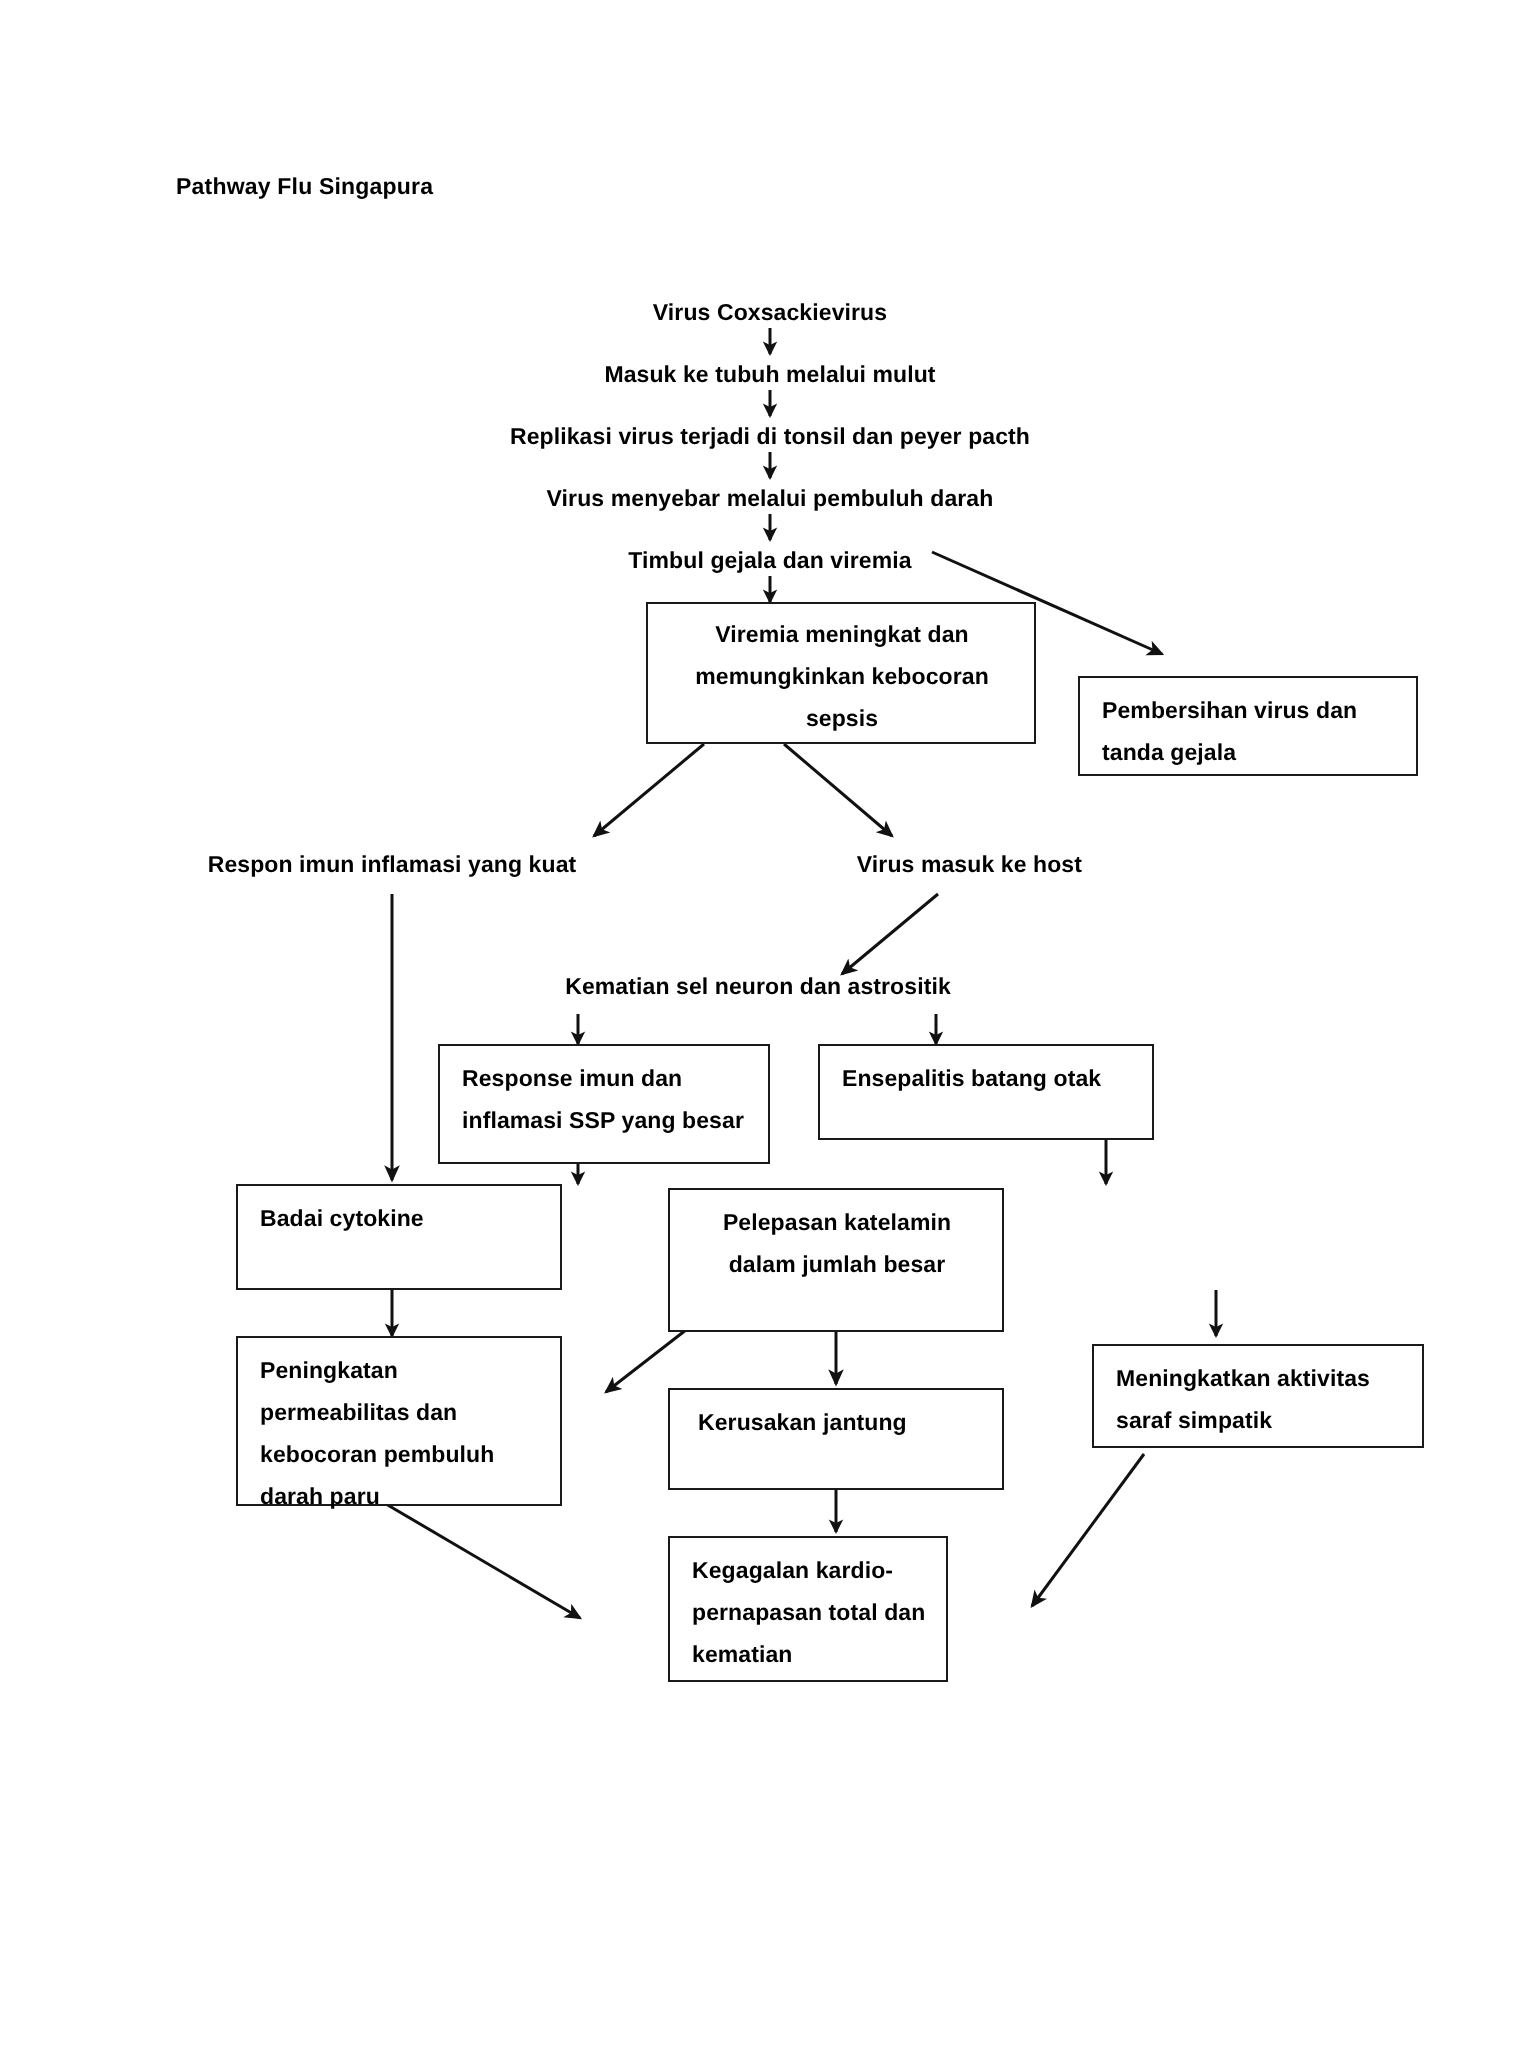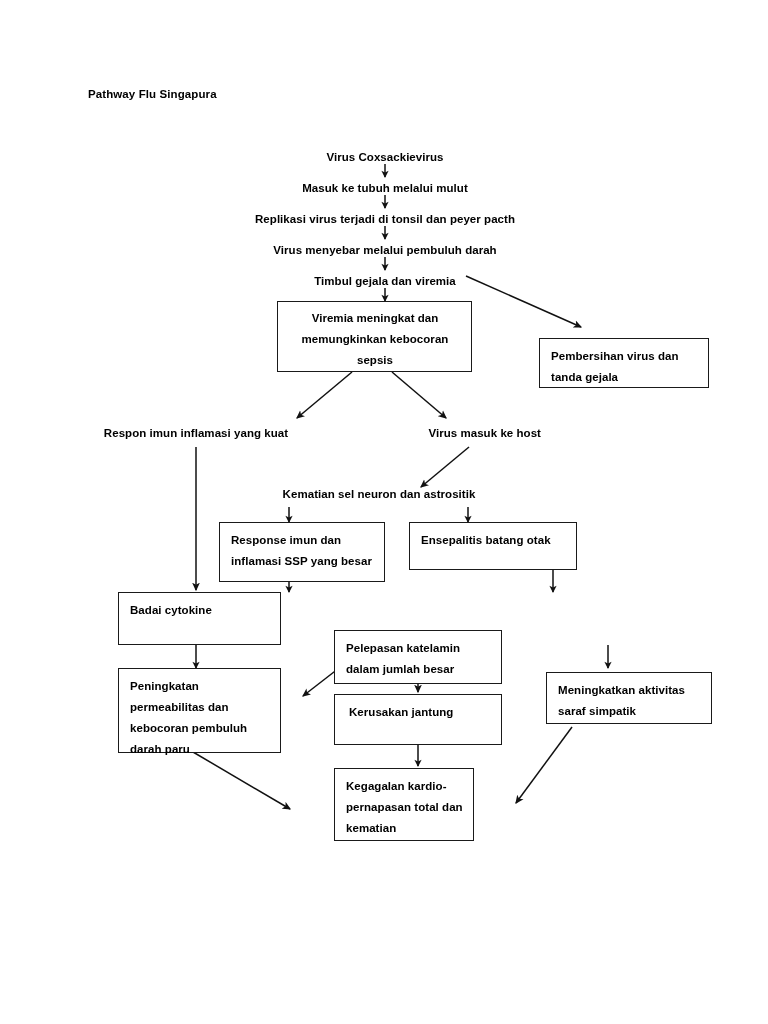--- a/index.html
+++ b/index.html
@@ -45,20 +45,21 @@
     background: #ffffff;
     font-size: 11.5px;
     font-weight: 700;
     line-height: 21px;
     padding: 7px 10px 7px 11px;
     text-align: left;
     letter-spacing: 0.05px;
   }
   .boxed.center {
     text-align: center;
+    margin-left: 46px;
   }
   #page-title {
     position: absolute;
     left: 88px;
     top: 88px;
     font-size: 11.5px;
     font-weight: 700;
     letter-spacing: 0.1px;
     white-space: nowrap;
   }
@@ -164,21 +165,21 @@
   </div>
 
   <div class="node boxed" style="left:409px; top:522px; width:168px; height:48px;">
     <div>Ensepalitis batang otak</div>
   </div>
 
   <div class="node boxed" style="left:118px; top:592px; width:163px; height:53px;">
     <div>Badai cytokine</div>
   </div>
 
-  <div class="node boxed" style="left:334px; top:630px; width:168px; height:54px;">
+  <div class="node boxed" style="left:334px; top:594px; width:168px; height:72px;text-align:center;">
     <div>Pelepasan katelamin</div>
     <div>dalam jumlah besar</div>
   </div>
 
 
   <div class="node boxed" style="left:118px; top:668px; width:163px; height:85px;">
     <div>Peningkatan</div>
     <div>permeabilitas dan</div>
     <div>kebocoran pembuluh</div>
     <div>darah paru</div>

